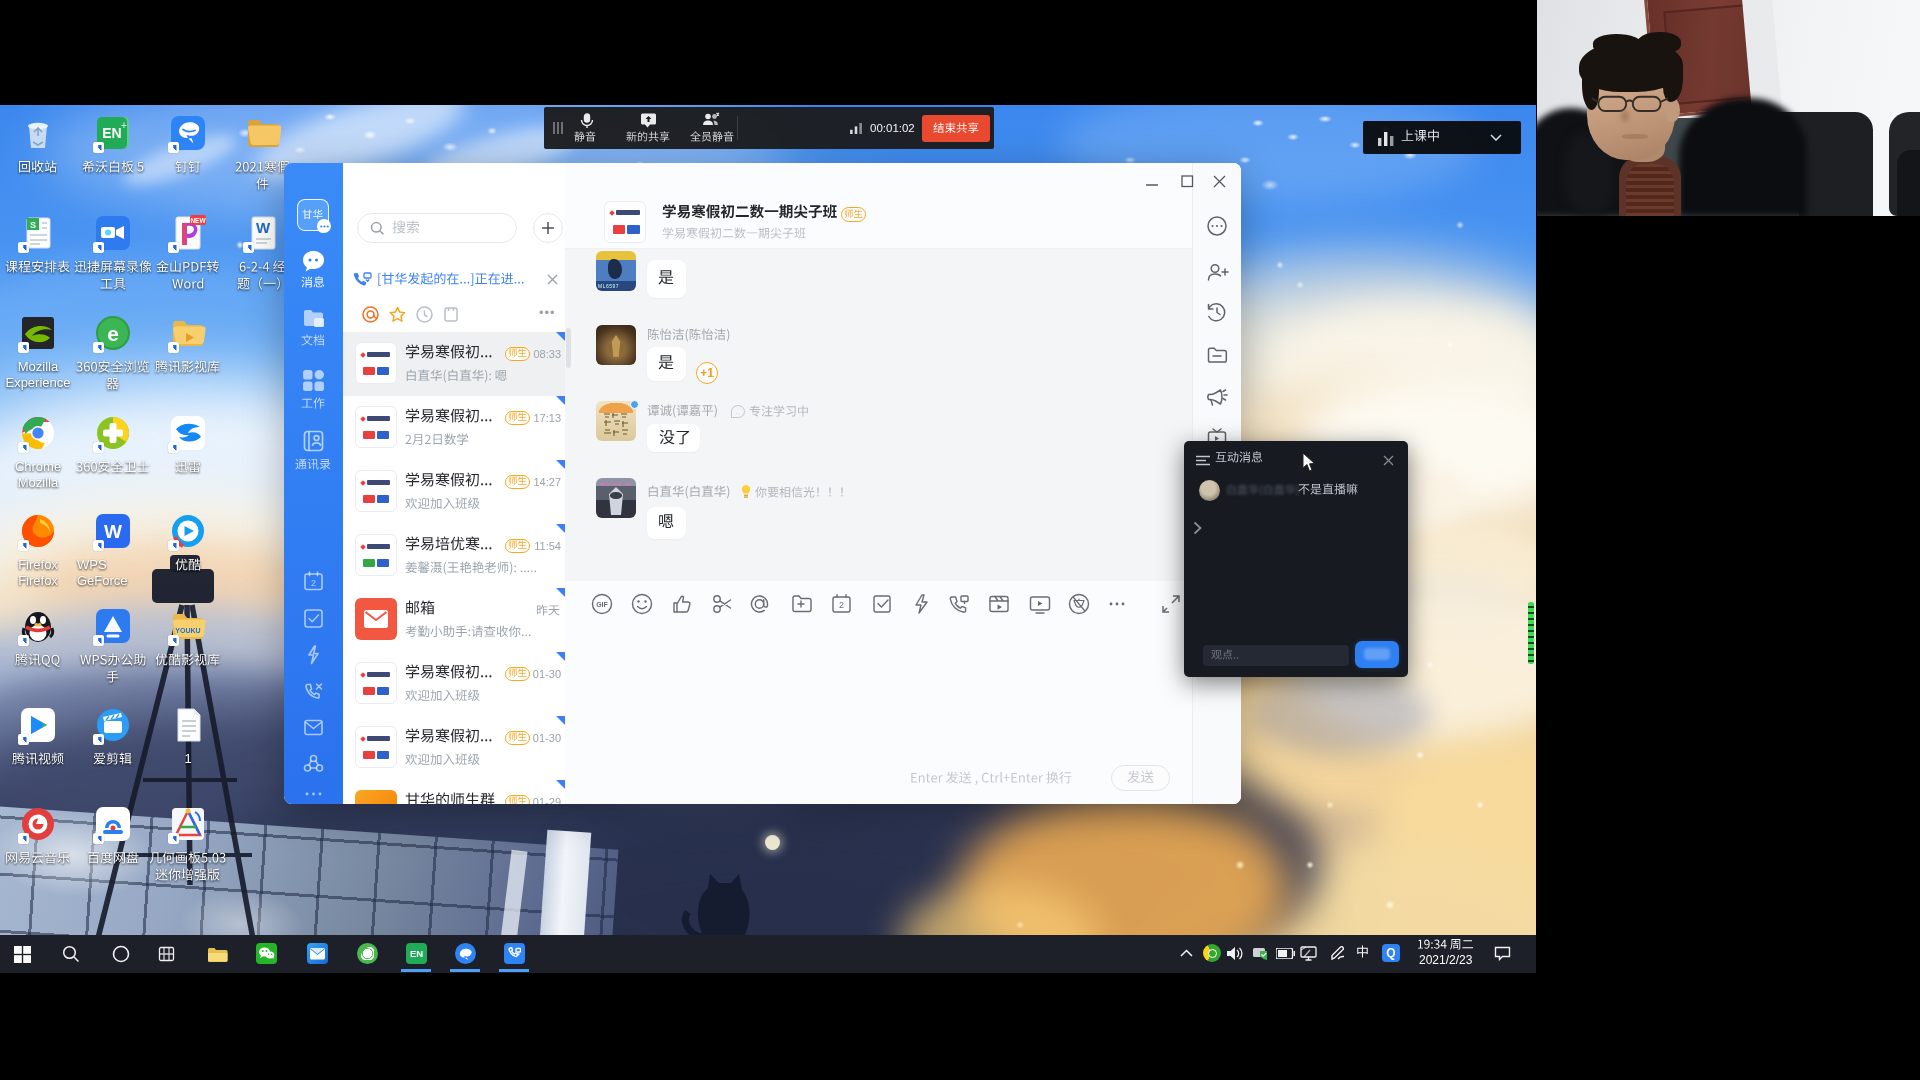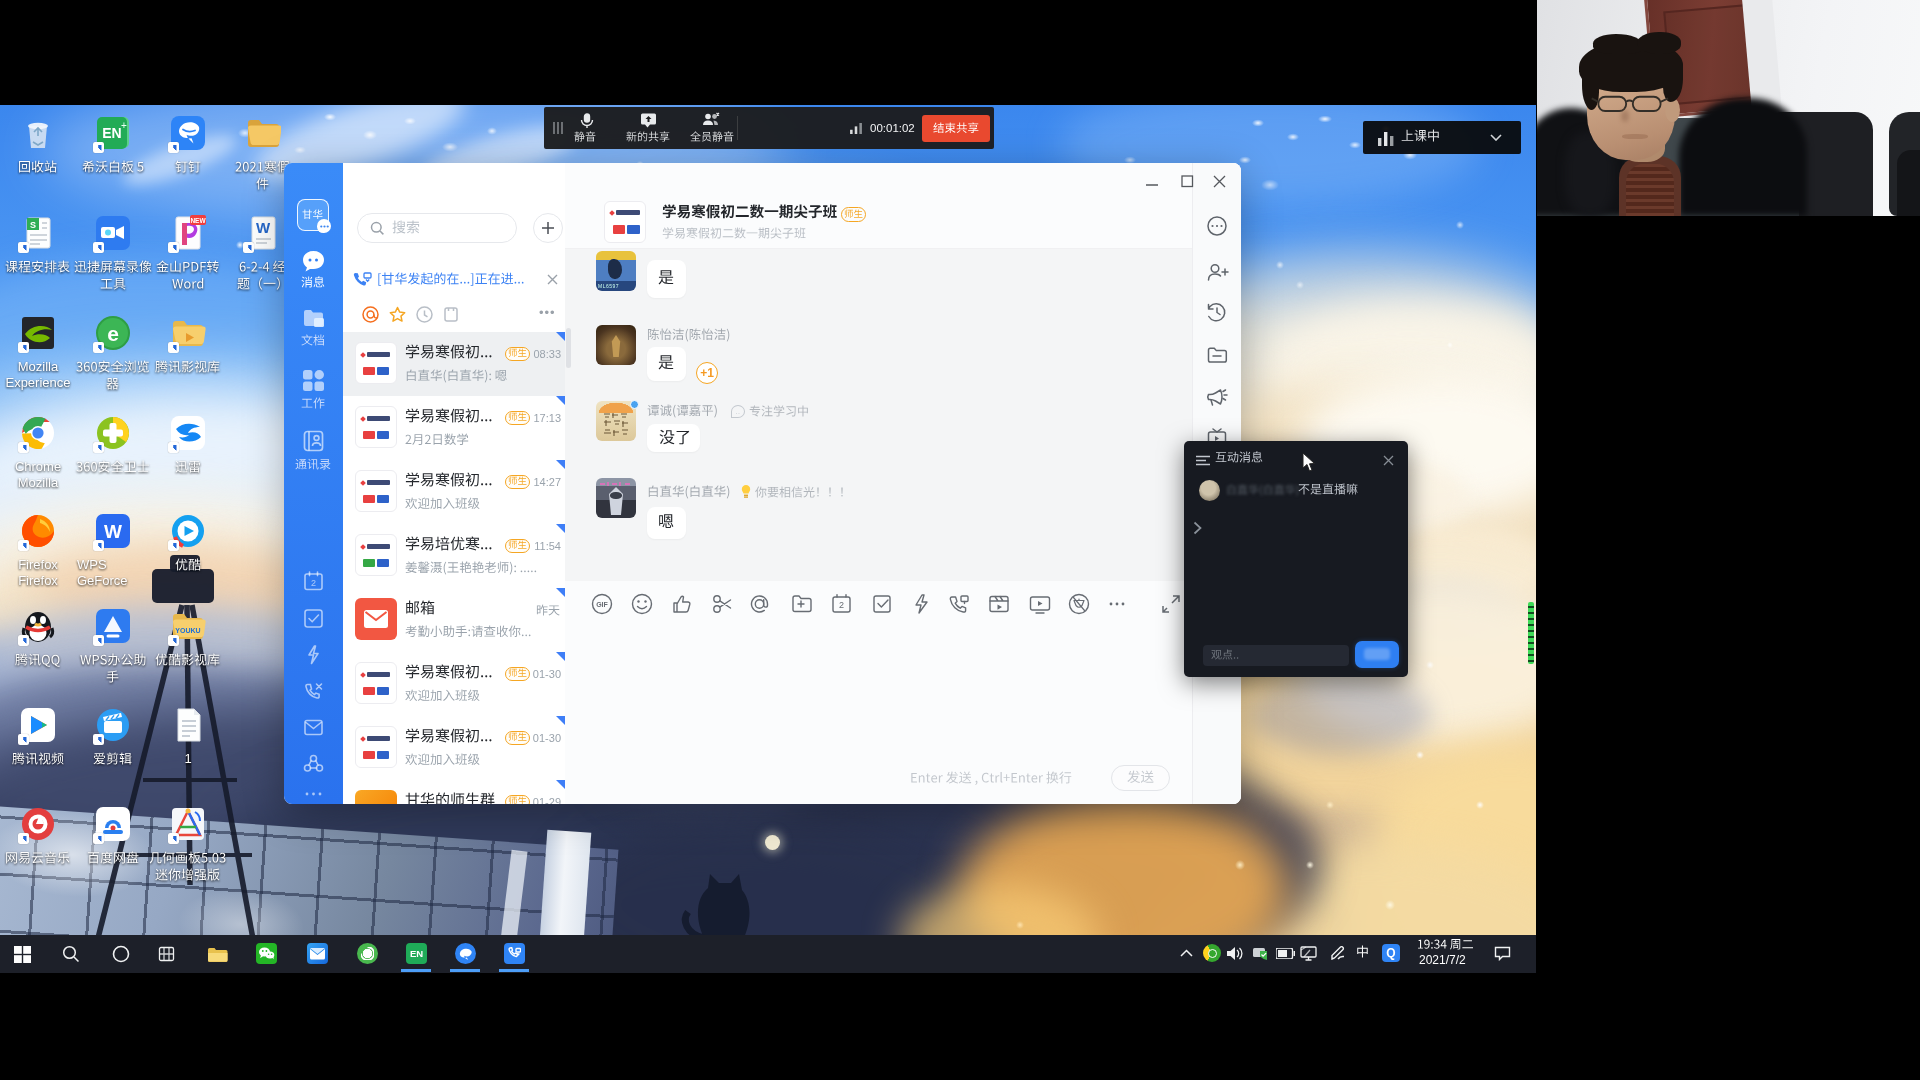--- a/index.html
+++ b/index.html
@@ -1873,21 +1873,21 @@
             <use href="#g12" x="0"></use>
             <use href="#g203" x="555"></use>
             <use href="#g118" x="1110"></use>
             <use href="#g47" x="1388"></use>
             <use href="#g41" x="1943"></use>
             <use href="#g204" x="2722"></use>
             <use href="#g154" x="3722"></use>
           </g>
         </svg>
       </div>
-    <div class="abs" style="left:1419px;top:18px;color:#fff;font-size:12px">2021/7/2</div>
+    <div class="abs" style="left:1419px;top:18px;color:#fff;font-size:12px">2021/2/23</div>
     <svg class="abs" style="left:1494px;top:11px" width="17" height="15" viewBox="0 0 17 15" fill="none" stroke="#f0f1f2" stroke-width="1.4">
         <path d="M1.5 1.5 h14 v9 h-7 l-3 3 v-3 h-4 Z"></path>
       </svg>
   </div>
 
   <div id="cam">
 
     <div class="abs" style="left:112px;top:-8px;width:112px;height:122px;background:linear-gradient(100deg,#673028,#7b3d33 55%,#6d352c);transform:rotate(-5deg);border:3px solid #84483f;border-radius:2px">
       <div class="abs" style="left:15px;top:13px;width:82px;height:94px;border:2.5px solid #552620;background:rgba(0,0,0,.05)"></div>
       <div class="abs" style="right:4px;top:40px;width:3px;height:20px;background:#d8cfc0;border-radius:2px"></div>

